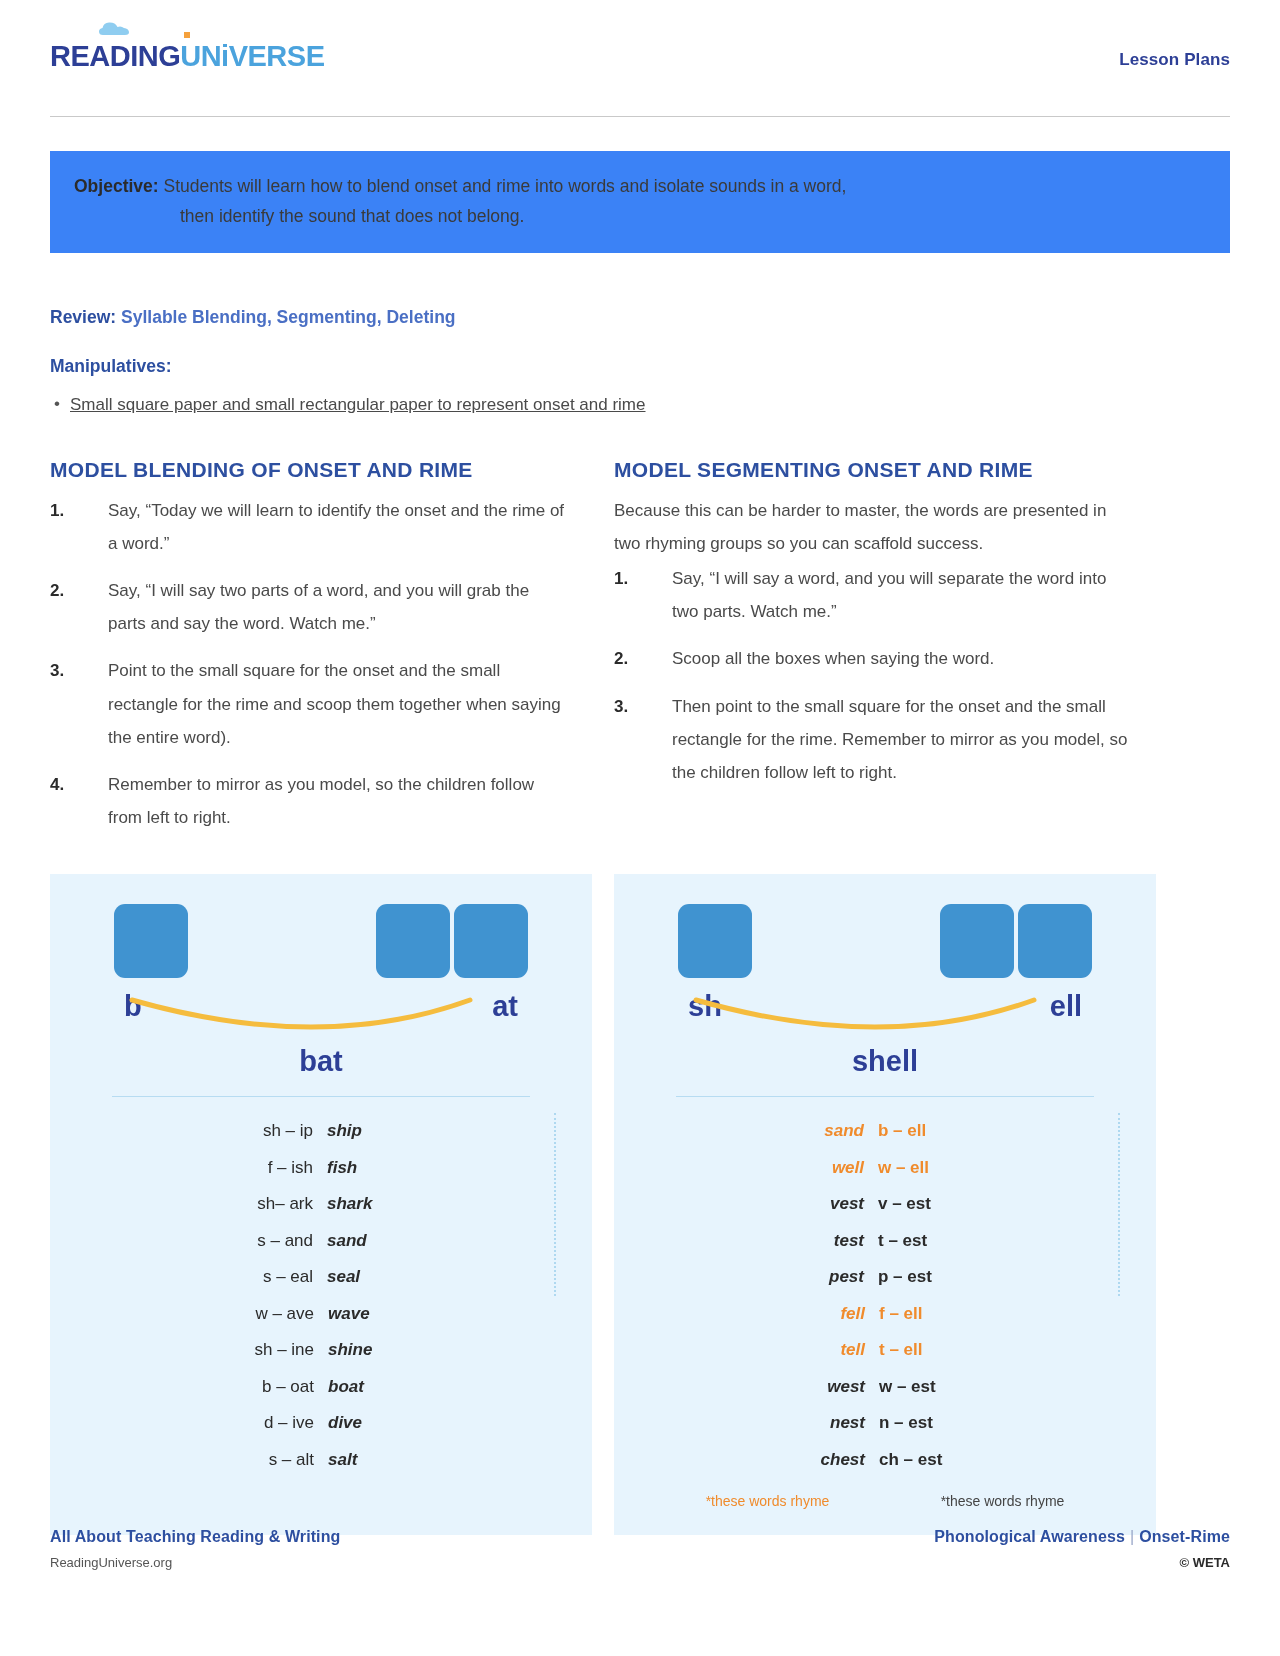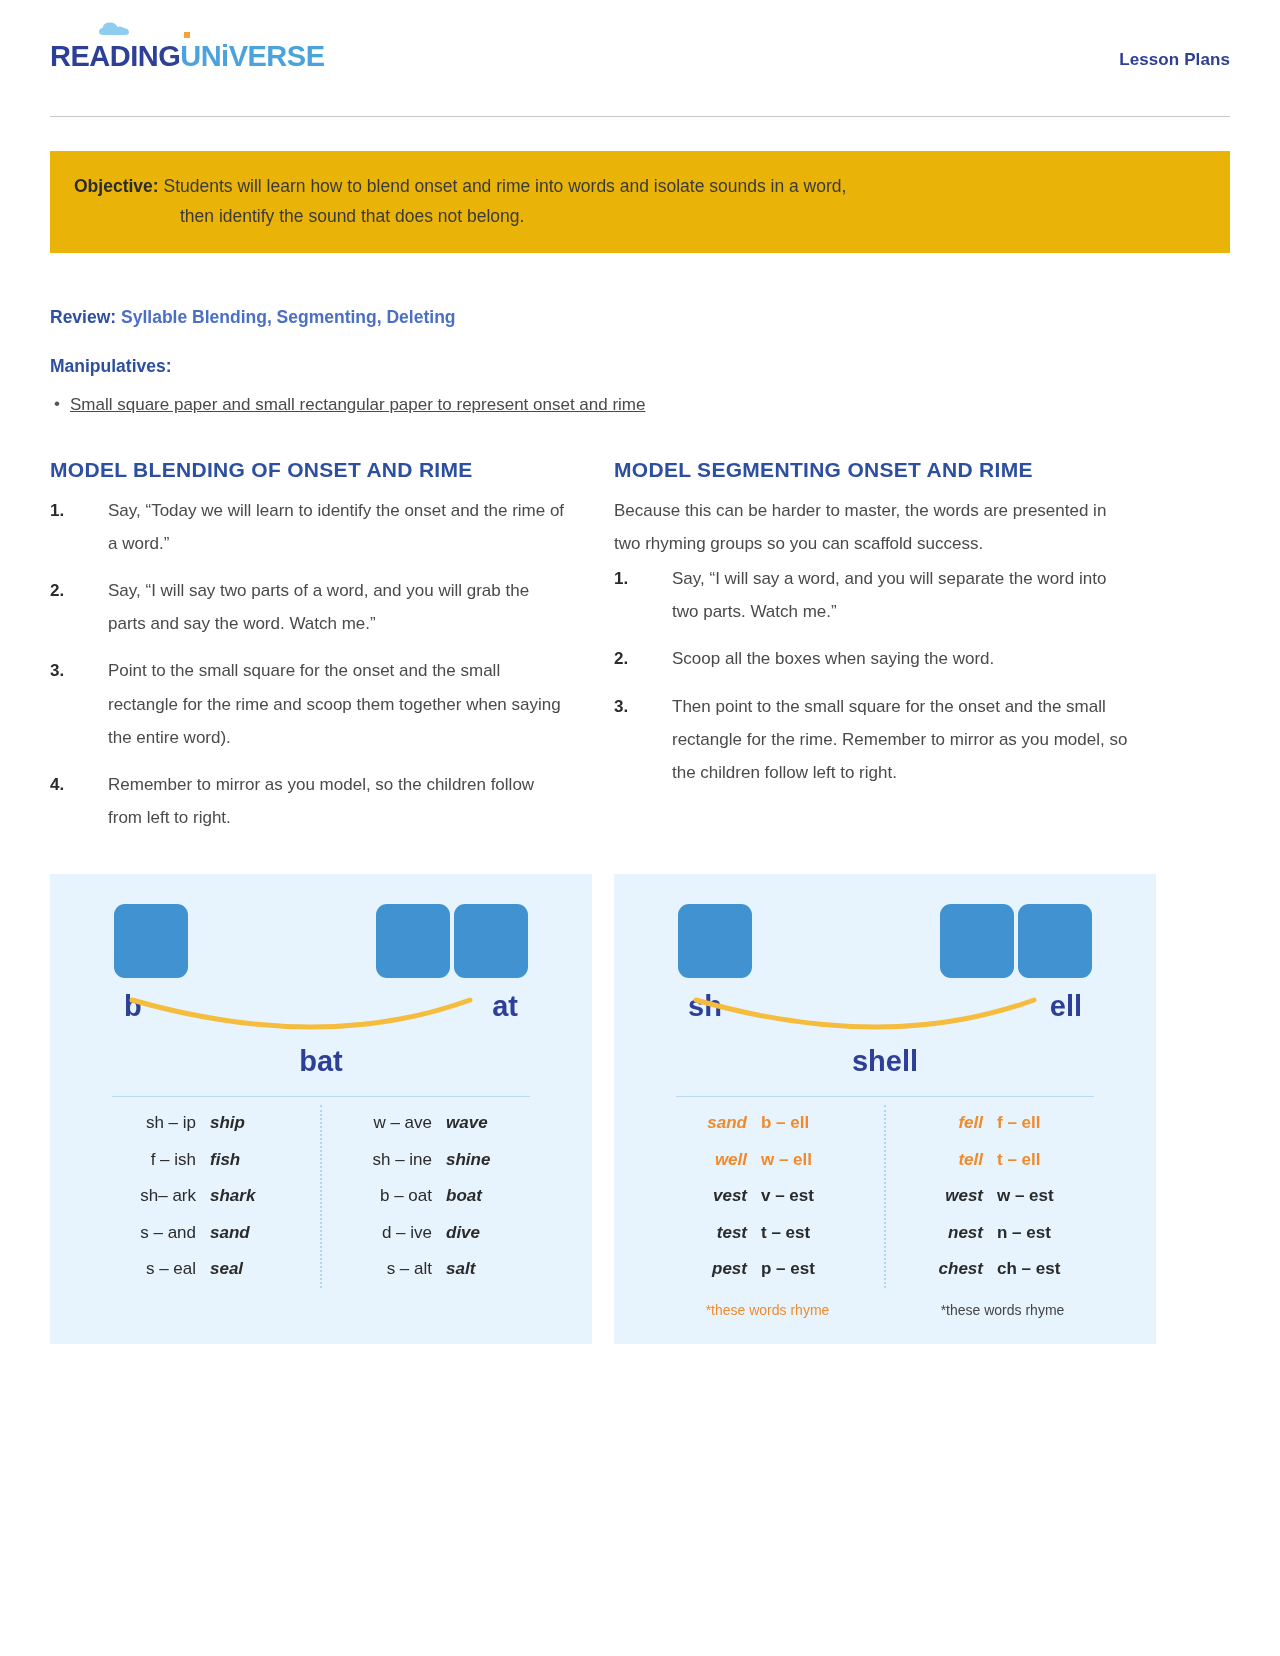--- a/index.html
+++ b/index.html
@@ -82,21 +82,21 @@
     margin-top: 33px;
     letter-spacing: -0.2px;
   }
   .title-rule {
     border-bottom: 1px solid #c9c9c9;
     margin-top: 24px;
   }
 
   
   .objective {
-    background: #eab308;
+    background: #3b82f6;
     margin-top: 34px;
     padding: 20px 24px 22px 24px;
     font-size: 17.5px;
     line-height: 1.72;
     color: #3a3a3a;
   }
   .objective b { color: #2b2b2b; }
   .objective .indent { display: inline-block; width: 106px; }
 
   
@@ -219,22 +219,23 @@
     margin-top: 22px;
   }
 
   .panel-rule {
     border-bottom: 1px solid #b7dcf2;
     margin: 18px 36px 0 36px;
   }
 
   .word-table {
     display: flex;
-    margin-top: 8px;
+    margin-top: 16px;
     padding: 0 10px;
+    flex-direction: column;
   }
   .wt-col {
     flex: 1;
     display: flex;
     flex-direction: column;
     align-items: center;
   }
   .wt-col.left-col { border-right: 2px dotted #aed8f0; }
 
   .wrow {
@@ -516,14 +517,26 @@
         </div>
       </div>
 
       <div class="notes-row">
         <div class="rhyme-note orange">*these words rhyme</div>
         <div class="rhyme-note dark">*these words rhyme</div>
       </div>
     </div>
   </div>
 
+  <div class="footer">
+    <div>
+      <div class="foot-left-1">All About Teaching Reading &amp; Writing</div>
+      <div class="foot-left-2">ReadingUniverse.org</div>
+    </div>
+    <div>
+      <div class="foot-right-1">
+        <span>Phonological Awareness</span><span class="foot-sep">|</span><span>Onset-Rime</span>
+      </div>
+      <div class="foot-right-2">© WETA</div>
+    </div>
+  </div>
 
 </div>
 
 </body></html>

